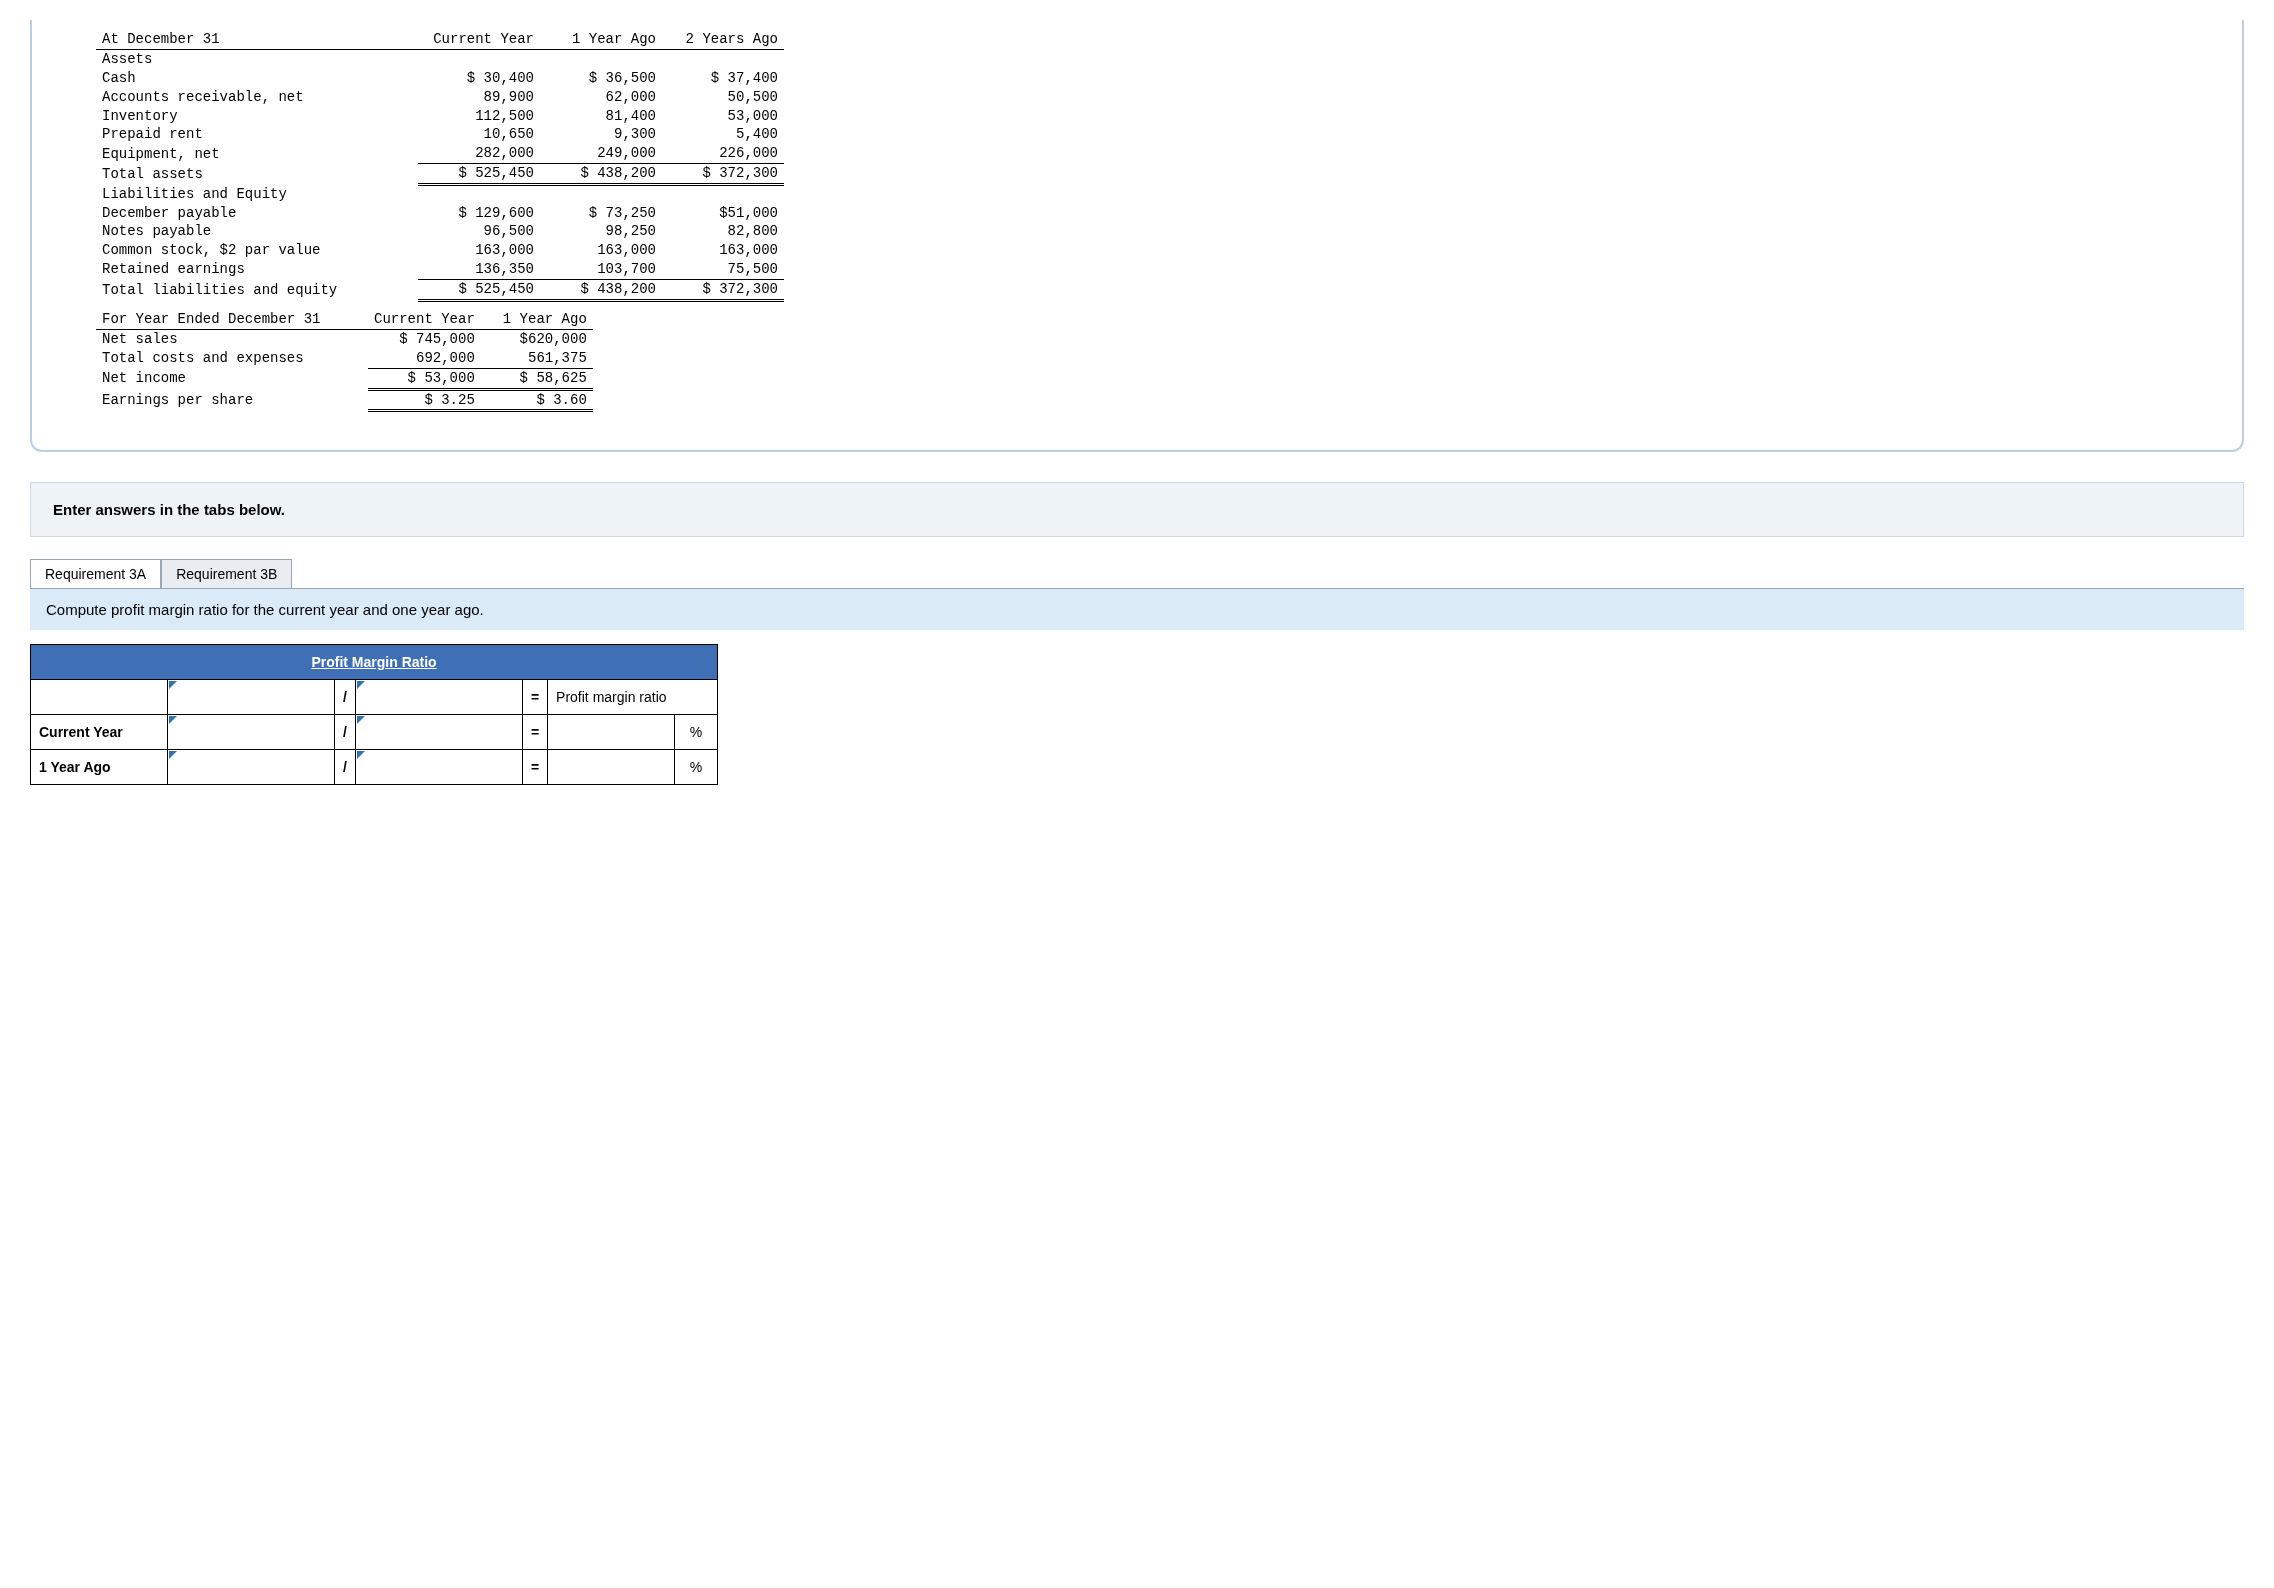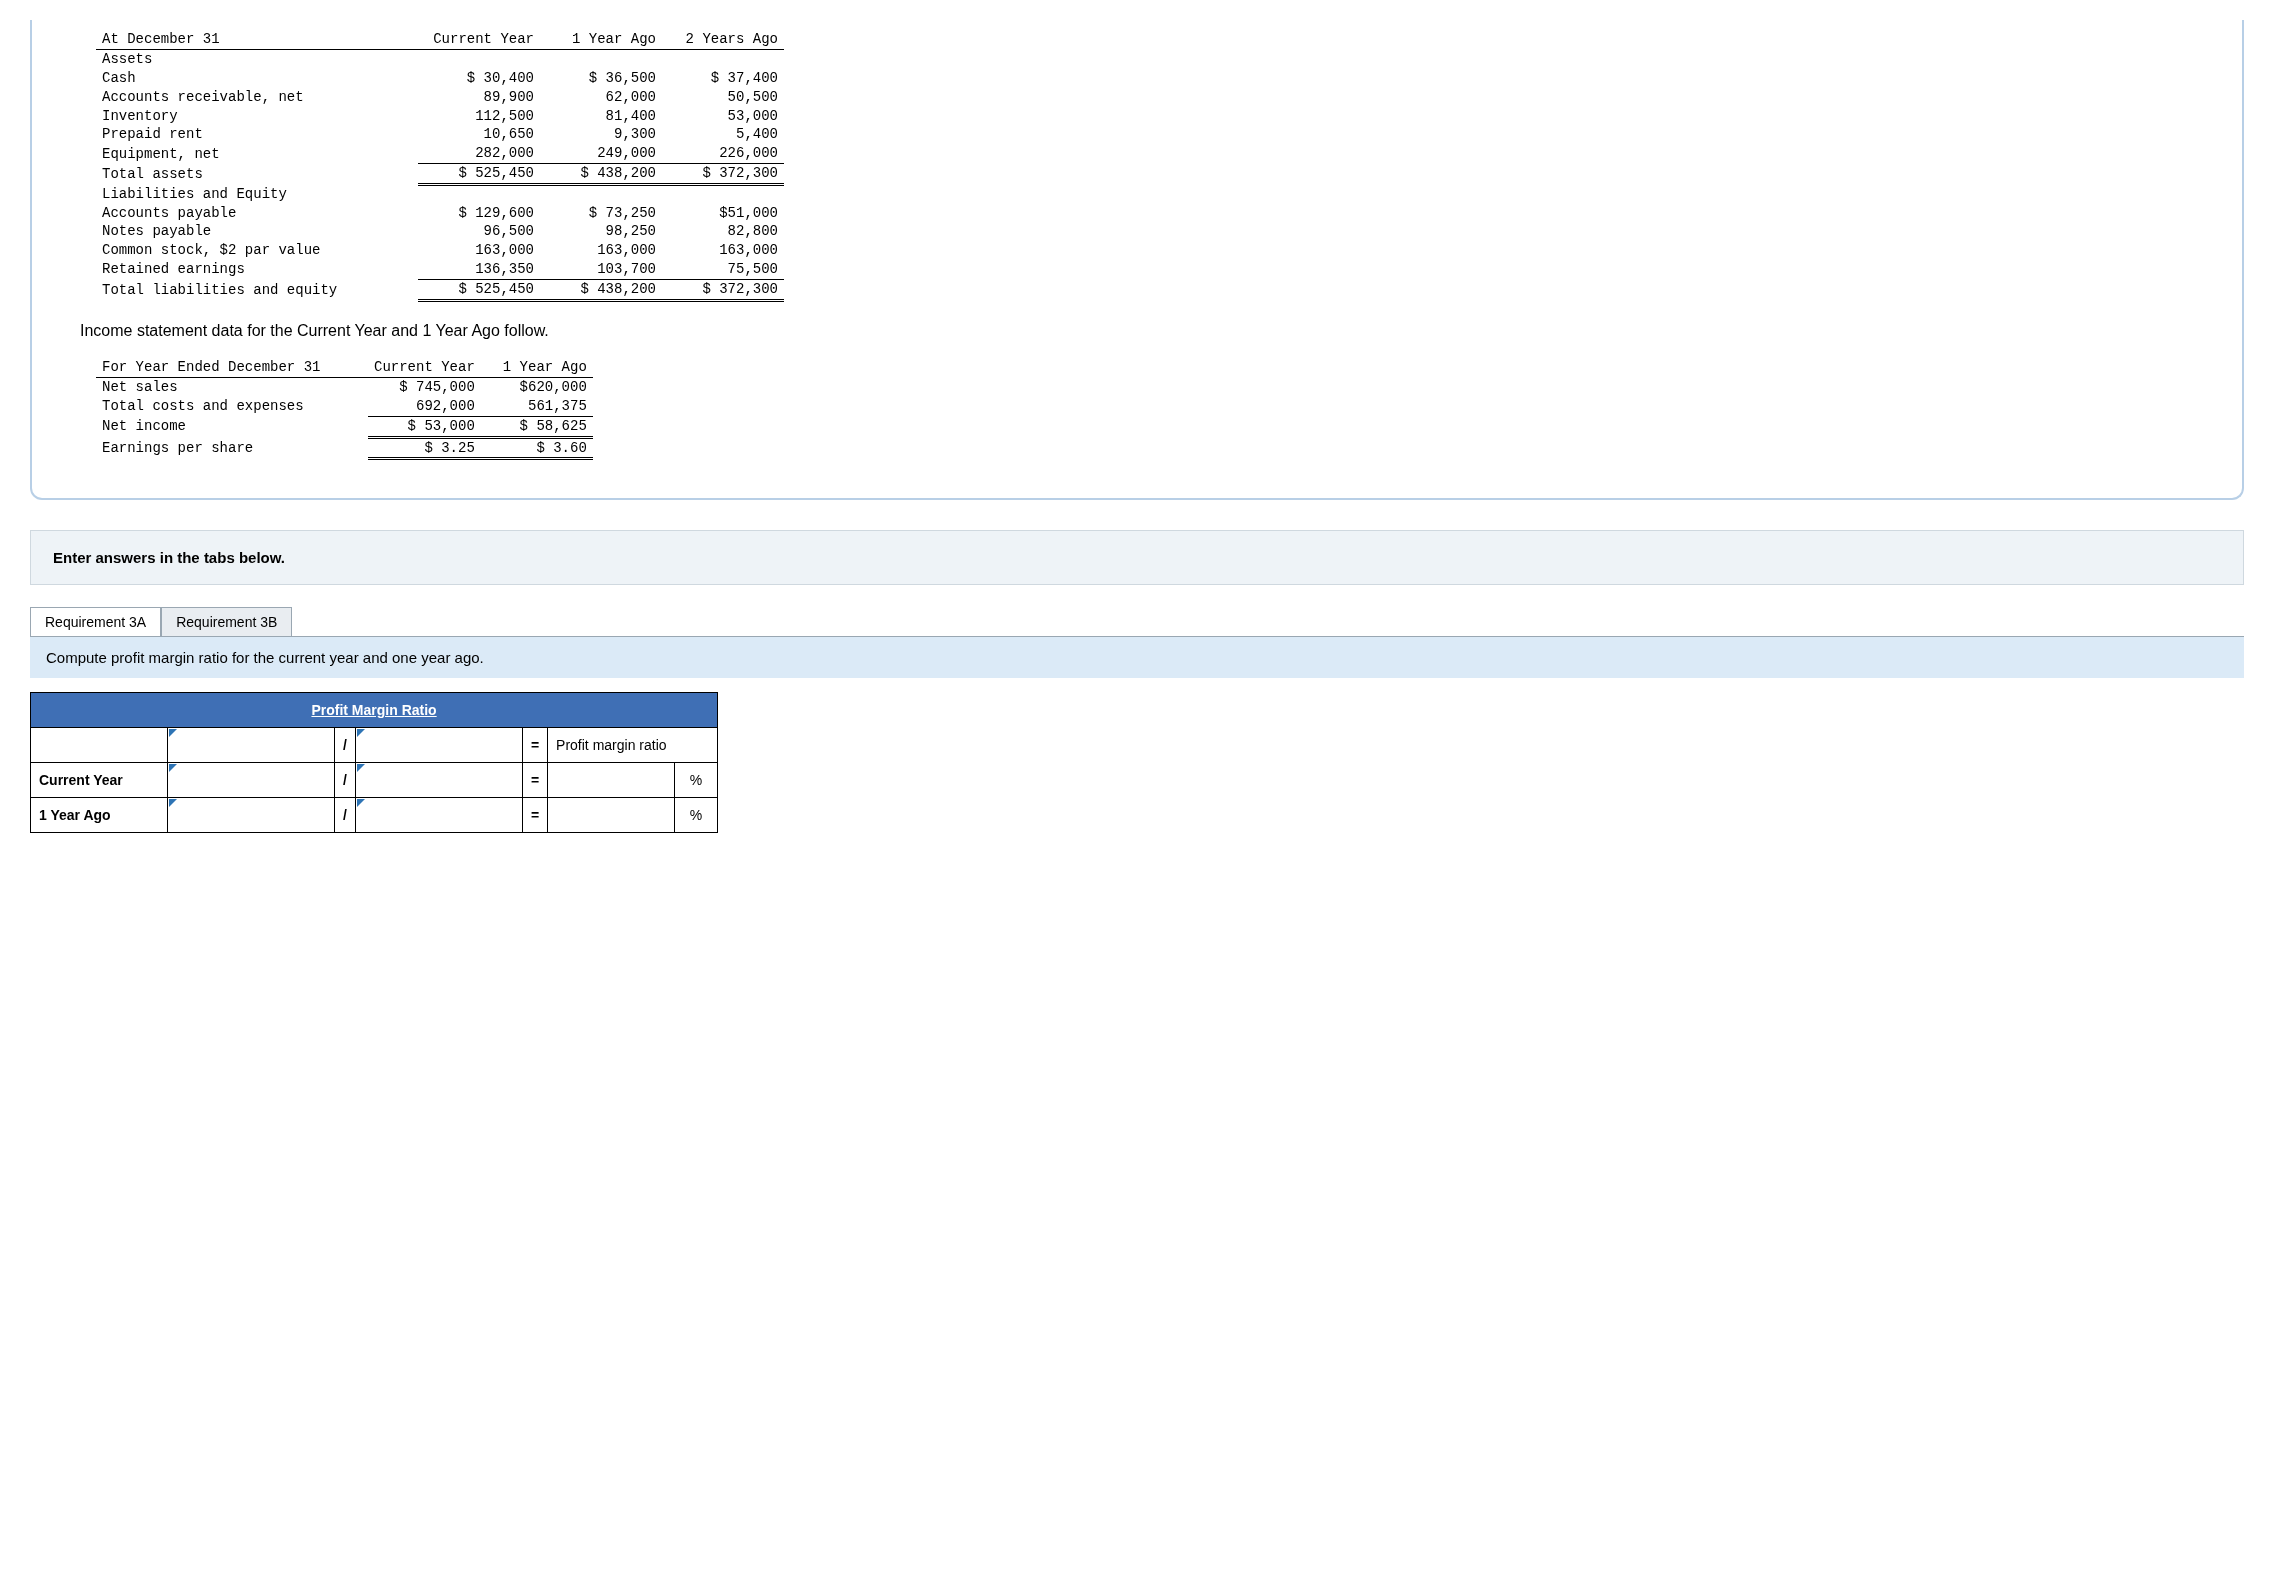--- a/index.html
+++ b/index.html
@@ -151,21 +151,21 @@
       <td>$ 438,200</td>
       <td>$ 372,300</td>
     </tr>
     <tr>
           <td class="label">Liabilities and Equity</td>
           <td></td>
           <td></td>
           <td></td>
         </tr>
     <tr>
-      <td class="label">Accounts payable</td>
+      <td class="label">December payable</td>
       <td>$ 129,600</td>
       <td>$ 73,250</td>
       <td>$51,000</td>
     </tr>
     <tr>
       <td class="label">Notes payable</td>
       <td>96,500</td>
       <td>98,250</td>
       <td>82,800</td>
     </tr>
@@ -183,21 +183,20 @@
     </tr>
     <tr class="dbl-bottom">
       <td class="label">Total liabilities and equity</td>
       <td>$ 525,450</td>
       <td>$ 438,200</td>
       <td>$ 372,300</td>
     </tr>
   </tbody>
     </table>
 
-  <div class="intro" style="margin-top:20px">Income statement data for the Current Year and 1 Year Ago follow.</div>
 
   <table class="fin mono">
     <tbody>
         <tr class="hdr-row">
       <td class="label is-col-label">For Year Ended December 31</td>
       <td class="is-col-num">Current Year</td>
       <td class="is-col-num">1 Year Ago</td>
     </tr>
     <tr>
       <td class="label">Net sales</td>

